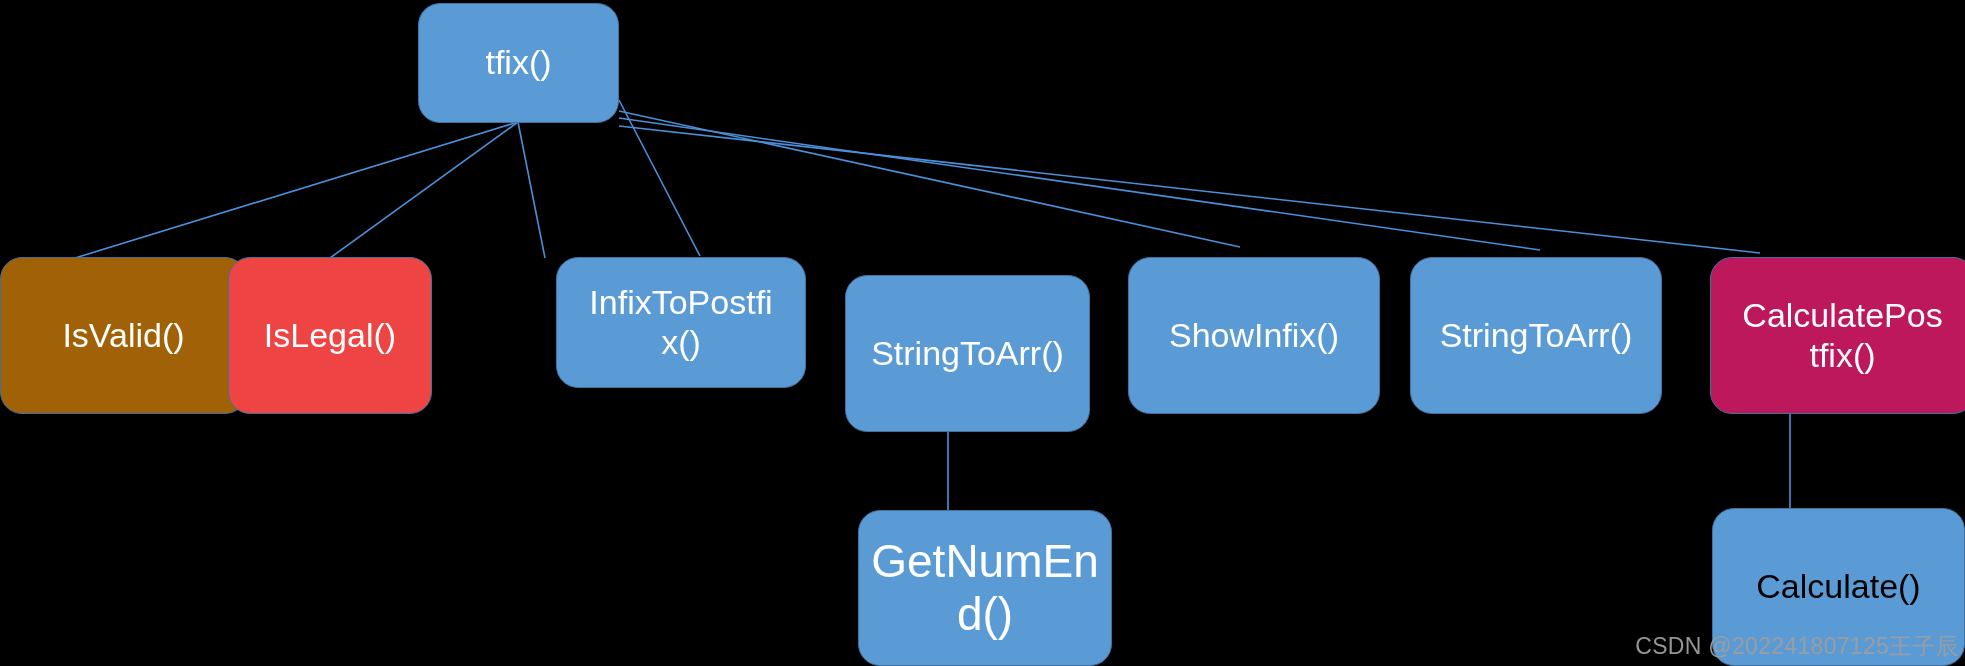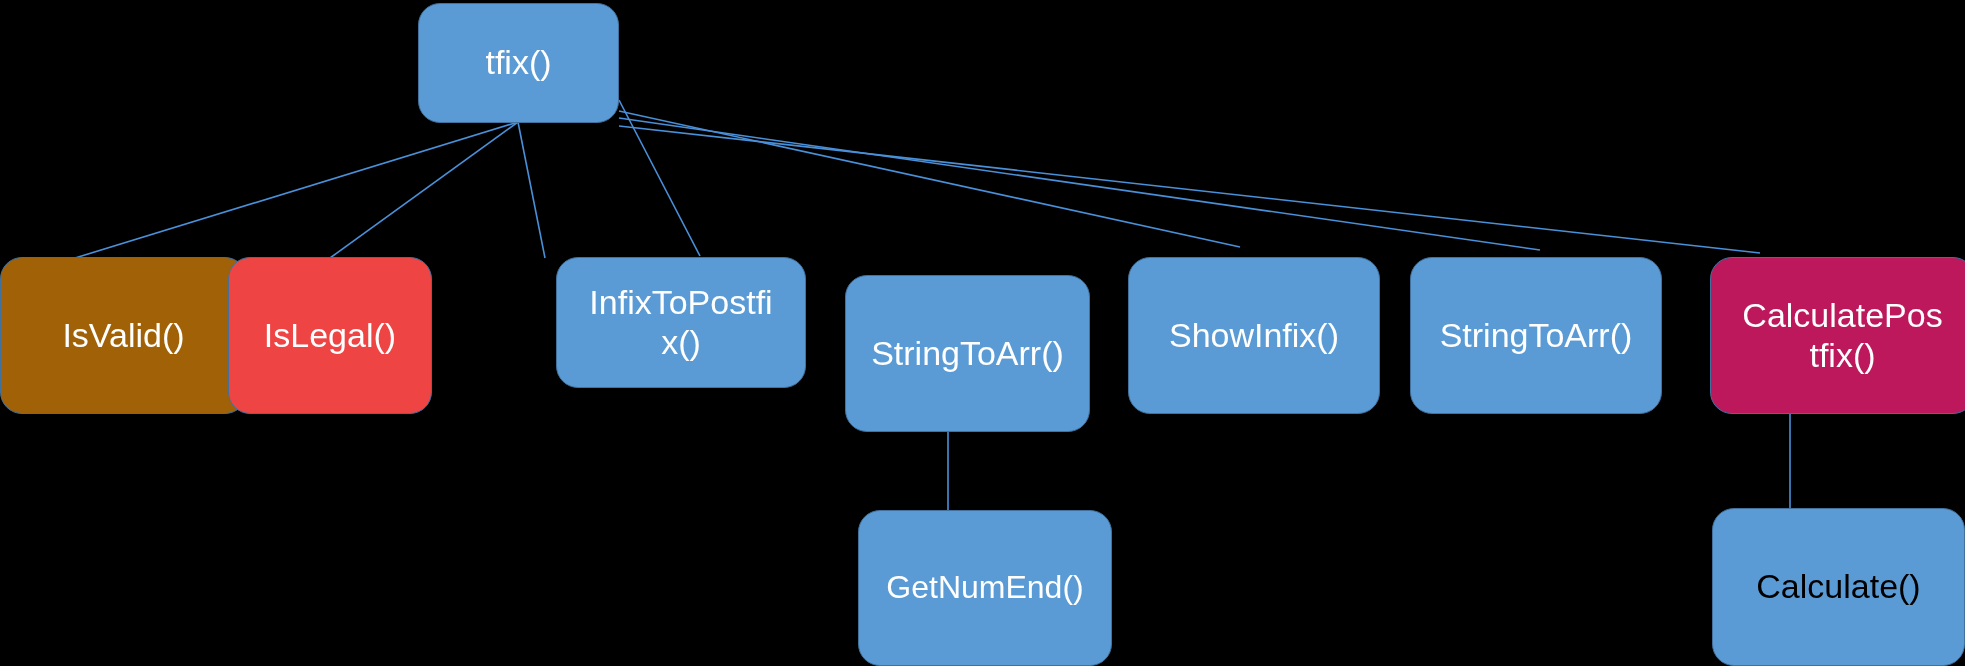--- a/index.html
+++ b/index.html
@@ -97,22 +97,23 @@
       <div class="node" style="left: 1128px; top: 257px; width: 252px; height: 157px; font-size: 34px; background: rgb(91, 155, 213); border-color: rgb(65, 113, 156); color: rgb(255, 255, 255);">
         <span class="node-label">ShowInfix()</span>
       </div>
       <div class="node" style="left: 1410px; top: 257px; width: 252px; height: 157px; font-size: 34px; background: rgb(91, 155, 213); border-color: rgb(65, 113, 156); color: rgb(255, 255, 255);">
         <span class="node-label">StringToArr()</span>
       </div>
       <div class="node" style="left: 1710px; top: 257px; width: 265px; height: 157px; font-size: 34px; background: #be185d; border-color: rgb(65, 113, 156); color: rgb(255, 255, 255);">
         <span class="node-label">CalculatePos
 tfix()</span>
       </div>
-      <div class="node" style="left: 858px; top: 510px; width: 254px; height: 156px; font-size: 32px; background: rgb(91, 155, 213); border-color: rgb(65, 113, 156); color: rgb(255, 255, 255);">
+      <div class="node" style="left: 858px; top: 510px; width: 254px; height: 156px; font-size: 46px; background: rgb(91, 155, 213); border-color: rgb(65, 113, 156); color: rgb(255, 255, 255);">
         <span class="node-label">GetNumEnd()</span>
       </div>
       <div class="node" style="left: 1712px; top: 508px; width: 253px; height: 158px; font-size: 34px; background: rgb(91, 155, 213); border-color: rgb(65, 113, 156); color: #000000;">
         <span class="node-label">Calculate()</span>
       </div>
     </div>
 
+  <div class="watermark">CSDN @202241807125王子辰</div>
 
 </div>
 
 </body></html>

